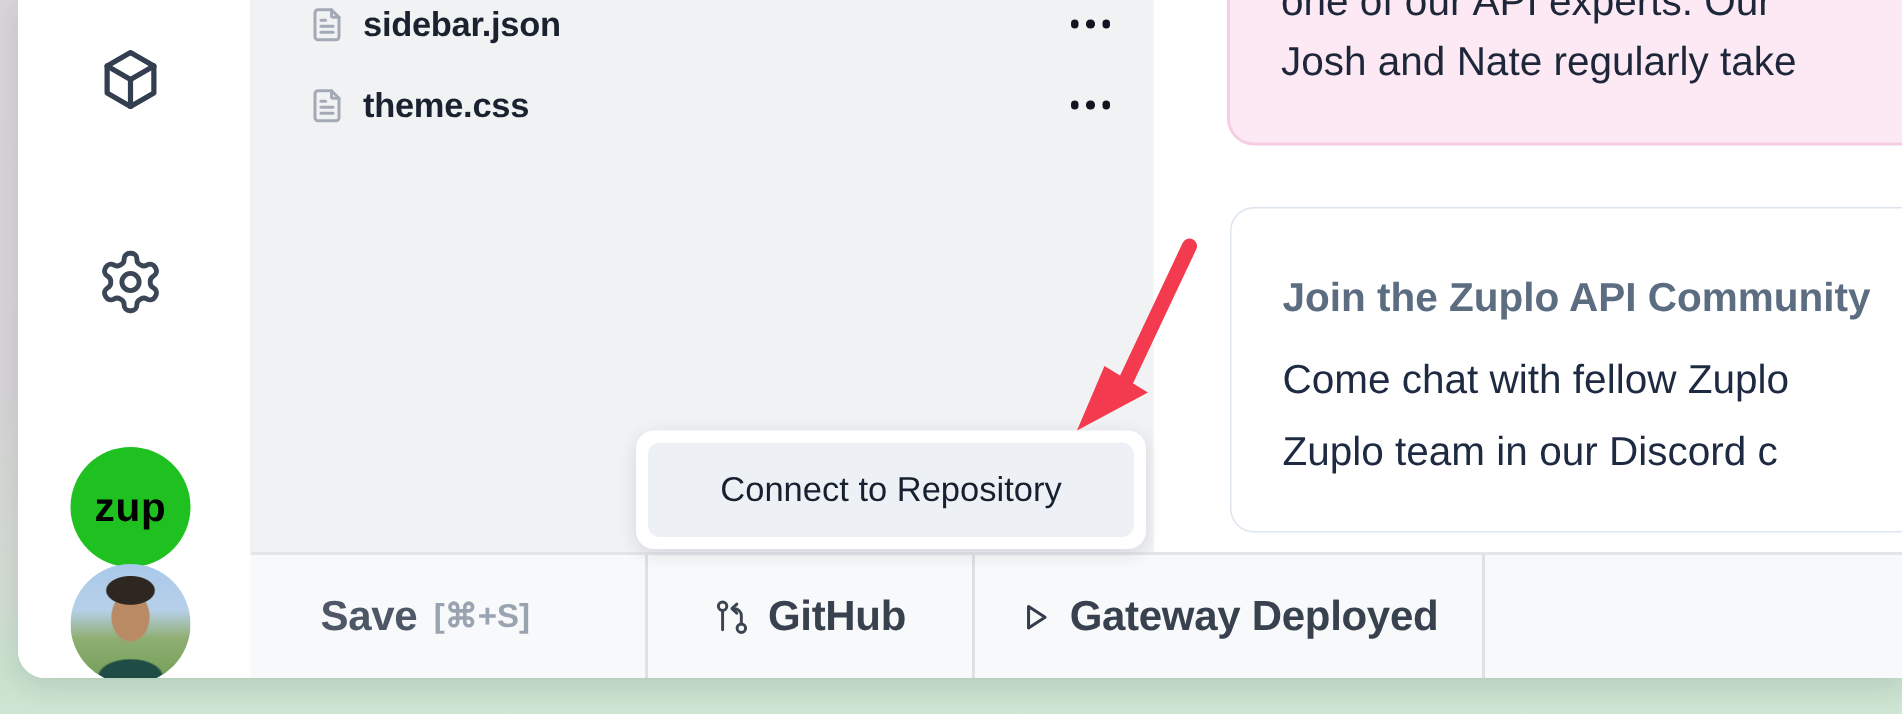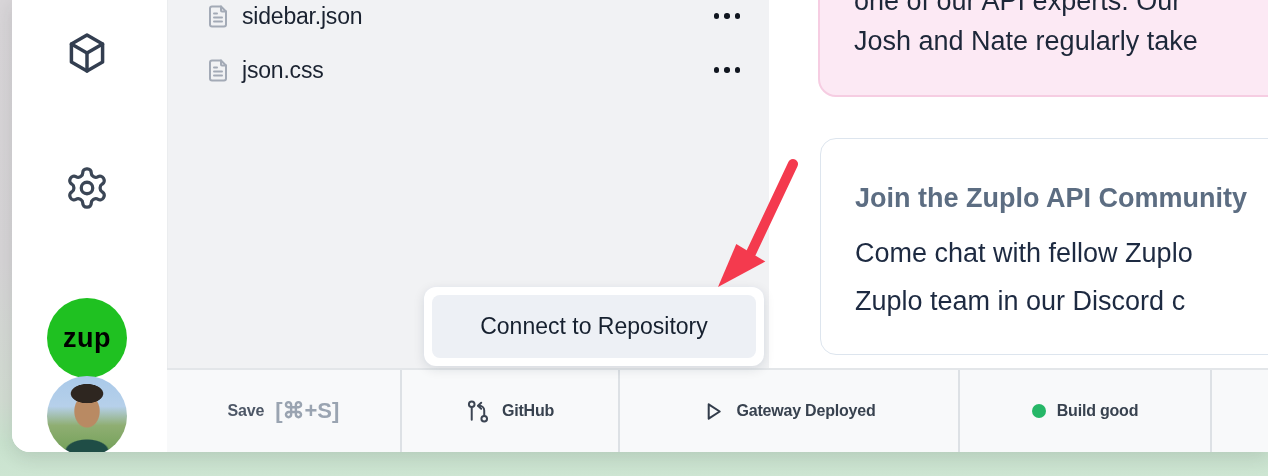--- a/index.html
+++ b/index.html
@@ -38,21 +38,21 @@
       linear-gradient(180deg,#a9c9e9 0%,#b6d0ea 38%,#8fae72 62%,#6f9e55 100%);
   }
 
   
   .file-panel{position:absolute;left:155px;top:0;width:601px;height:368px;background:#f1f2f4;border-left:1px solid #ebedef;}
   .file-row{position:absolute;left:0;width:100%;height:48px;display:flex;align-items:center;
     padding:0 27px 0 38px;box-sizing:border-box;cursor:pointer;}
   .file-row.r1{top:-8px;}
   .file-row.r2{top:46px;}
   .file-icon{width:24px;height:27px;margin-right:12px;flex:0 0 auto;}
-  .file-name{font-size:23px;font-weight:normal;color:#1a2230;letter-spacing:-.2px;}
+  .file-name{font-size:23px;font-weight:bold;color:#1a2230;letter-spacing:-.2px;}
   .more-btn{margin-left:auto;display:flex;gap:5px;align-items:center;cursor:pointer;padding:6px 2px;}
   .more-btn i{display:block;width:5.5px;height:5.5px;border-radius:50%;background:#10161f;}
 
   
   .pink-banner{
     position:absolute;left:806px;top:-62px;width:520px;height:159px;
     background:#fce9f4;border:2px solid #f6cde2;border-radius:18px;box-sizing:border-box;
     padding:41px 0 0 34px;overflow:hidden;
   }
   .pink-banner .line{font-size:27px;line-height:40px;color:#1d2739;white-space:nowrap;}
@@ -67,25 +67,25 @@
 
   
   .status-bar{
     position:absolute;left:155px;top:368px;width:1101px;height:84px;
     background:#f8f9fa;border-top:2px solid #e3e6e9;box-sizing:border-box;
     display:flex;align-items:stretch;
   }
   .seg{display:flex;align-items:center;justify-content:center;gap:11px;box-sizing:border-box;cursor:pointer;}
   .seg+.seg{border-left:2px solid #dde1e5;}
   .seg-save{width:233px;}
-  .seg-github{width:218px;}
+  .seg-github{width:218px;margin-left:30px;}
   .seg-gateway{width:340px;}
   .seg-build{width:252px;}
   .seg-rest{flex:1;cursor:default;}
-  .seg .lbl{font-size:16px;font-weight:bold;color:#38424f;letter-spacing:-.2px;}
+  .seg .lbl{font-size:28px;font-weight:bold;color:#38424f;letter-spacing:-.2px;}
   .seg .save-lbl{color:#4d5766;}
   .seg .shortcut{color:#9aa4b1;font-size:22px;font-weight:bold;}
   .status-dot{width:14px;height:14px;border-radius:50%;}
 
   
   .popup{
     position:absolute;left:412px;top:287px;width:340px;height:79px;
     background:#fff;border-radius:12px;z-index:5;
     box-shadow:0 3px 12px rgba(20,30,50,.12),0 0 0 1px #f0f2f6;
   }
@@ -141,21 +141,21 @@
         </span>
       </div>
       <div class="file-row r2">
         <svg class="file-icon" viewBox="0 0 24 24" fill="none" stroke="#a3aab6" stroke-width="2" stroke-linejoin="round" stroke-linecap="round">
           <path d="M15 2H6a2 2 0 0 0-2 2v16a2 2 0 0 0 2 2h12a2 2 0 0 0 2-2V7Z"></path>
           <path d="M15 2v4a1 1 0 0 0 1 1h4"></path>
           <path d="M16 13H8"></path>
             <path d="M16 17H8"></path>
             <path d="M11 9H8"></path>
         </svg>
-        <span class="file-name">json.css</span>
+        <span class="file-name">theme.css</span>
         <span class="more-btn" aria-label="more">
           <i></i>
             <i></i>
             <i></i>
         </span>
       </div>
     </div>
 
     <div class="pink-banner">
       <div class="line">one of our API experts. Our</div>
@@ -184,24 +184,20 @@
           <path d="M14.6 3.6 L11.5 6.5 L14.6 9.4"></path>
         </svg>
         <span class="lbl">GitHub</span>
       </div>
       <div class="seg seg-gateway">
         <svg width="23" height="23" viewBox="0 0 24 24" fill="none" stroke="#323c4a" stroke-width="2.1" stroke-linejoin="round" stroke-linecap="round">
           <path d="M7 4.5 L18.5 12 L7 19.5 Z"></path>
         </svg>
         <span class="lbl">Gateway Deployed</span>
       </div>
-      <div class="seg seg-build">
-        <span class="status-dot" style="background-color: rgb(38, 183, 103);"></span>
-        <span class="lbl">Build good</span>
-      </div>
       <div class="seg seg-rest"></div>
     </div>
 
     <div class="popup">
       <div class="popup-inner">Connect to Repository</div>
     </div>
 
     <svg class="arrow-svg" viewBox="0 0 120 150">
       <line x1="91" y1="14" x2="49" y2="103" stroke="#f43a4e" stroke-width="10" stroke-linecap="round" style="stroke: rgb(244, 58, 78);"></line>
       <polygon points="16,137 34.3,94 63.3,111.6" fill="#f43a4e" style="fill: rgb(244, 58, 78);"></polygon>

